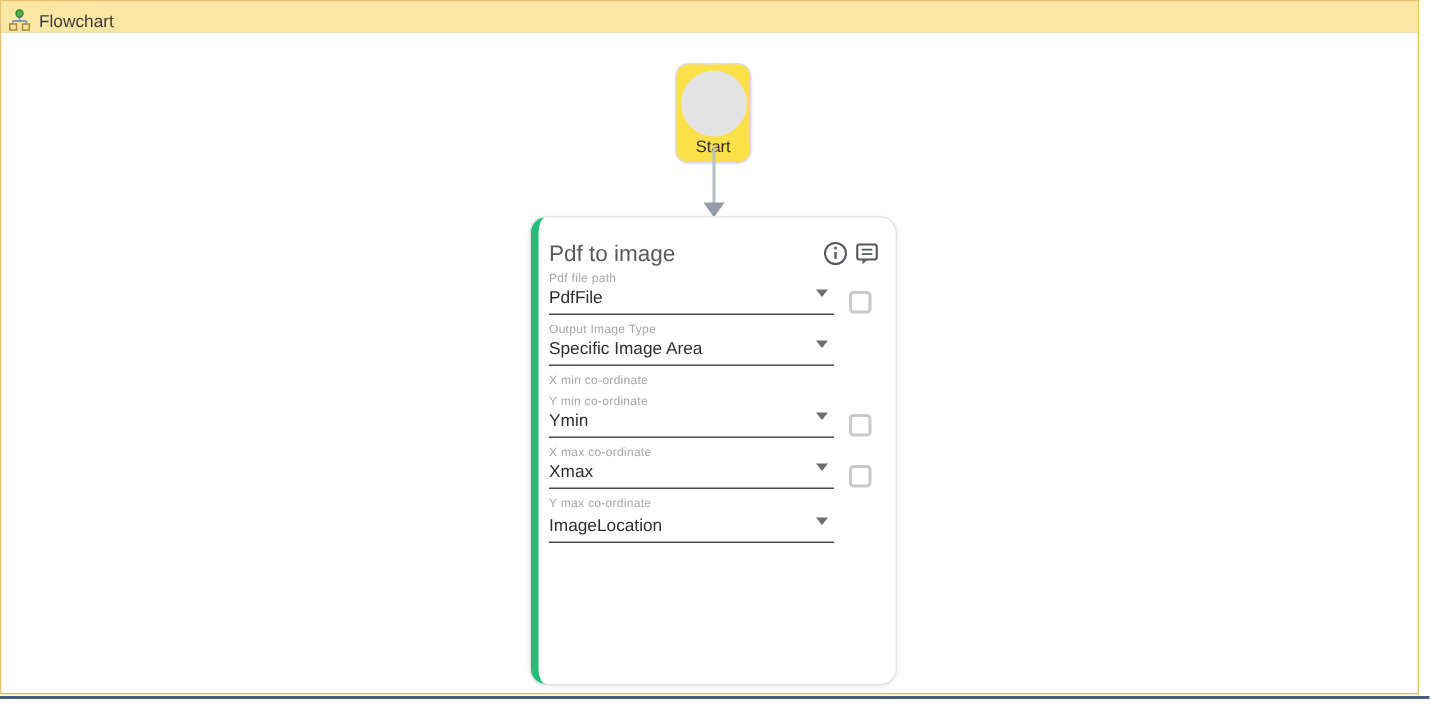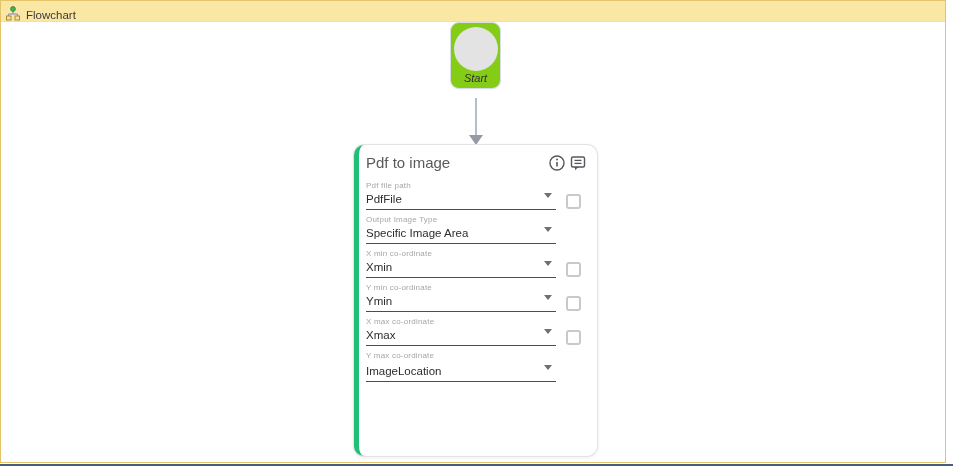--- a/index.html
+++ b/index.html
@@ -42,28 +42,27 @@
   .bottom-divider {
     position: absolute;
     left: 0; top: 464px;
     width: 953px; height: 2px;
     background: #4A5D80;
   }
 
   
   .start-node {
     position: absolute;
-    left: 449px; top: 0;
+    left: 449px; top: 20px;
     width: 51px; height: 67px;
-    background: #84cc16;
+    background: #fde047;
     border: 1px solid #D8DDE3;
     border-radius: 9px;
     box-shadow: 0 1px 2px rgba(0,0,0,0.04);
     text-align: center;
-    font-style: italic;
   }
   .start-circle {
     width: 44px; height: 44px;
     border-radius: 50%;
     background: #E3E3E3;
     margin: 4px auto 1px auto;
   }
   .start-label {
     font-size: 11px;
     color: #2f2f2f;
@@ -92,21 +91,21 @@
     width: 243px; height: 311px;
     background: #ffffff;
     border-radius: 10px;
     border-left: 5px solid #21BE77;
     box-shadow: 0 0 0 1px #E3E3E3, 0 1px 4px rgba(0,0,0,0.10);
     padding: 7px 10px 6px 7px;
   }
   .card-title-row {
     display: flex;
     justify-content: space-between;
-    align-items: flex-start;
+    align-items: flex-end;
     margin: 2px 0 3px 0;
     height: 24px;
   }
   .card-title {
     font-size: 15px;
     color: #5a5a5a;
   }
   .card-icons { display: flex; align-items: center; gap: 3px; }
   .card-icons svg { display: block; }
 
@@ -220,52 +219,45 @@
       <div class="input-line">
         <span class="input-value">Specific Image Area</span>
         <span class="dropdown-caret"></span>
       </div>
 
     </div>
   </div>
 
   <div class="field">
     <div class="field-label">X min co-ordinate</div>
-    <div class="field-row">
-      <div class="input-line">
-        <span class="input-value">Xmin</span>
+  </div>
+
+  <div class="field">
+    <div class="field-label">Y min co-ordinate</div>
+    <div class="field-row">
+      <div class="input-line">
+        <span class="input-value">Ymin</span>
         <span class="dropdown-caret"></span>
       </div>
       <span class="field-checkbox"></span>
     </div>
   </div>
 
   <div class="field">
-    <div class="field-label">Y min co-ordinate</div>
-    <div class="field-row">
-      <div class="input-line">
-        <span class="input-value">Ymin</span>
+    <div class="field-label">X max co-ordinate</div>
+    <div class="field-row">
+      <div class="input-line">
+        <span class="input-value">Xmax</span>
         <span class="dropdown-caret"></span>
       </div>
       <span class="field-checkbox"></span>
     </div>
   </div>
 
   <div class="field">
-    <div class="field-label">X max co-ordinate</div>
-    <div class="field-row">
-      <div class="input-line">
-        <span class="input-value">Xmax</span>
-        <span class="dropdown-caret"></span>
-      </div>
-      <span class="field-checkbox"></span>
-    </div>
-  </div>
-
-  <div class="field">
     <div class="field-label">Y max co-ordinate</div>
   </div>
 
   <div class="field">
     <div class="field-row">
       <div class="input-line">
         <span class="input-value">ImageLocation</span>
         <span class="dropdown-caret"></span>
       </div>
 

